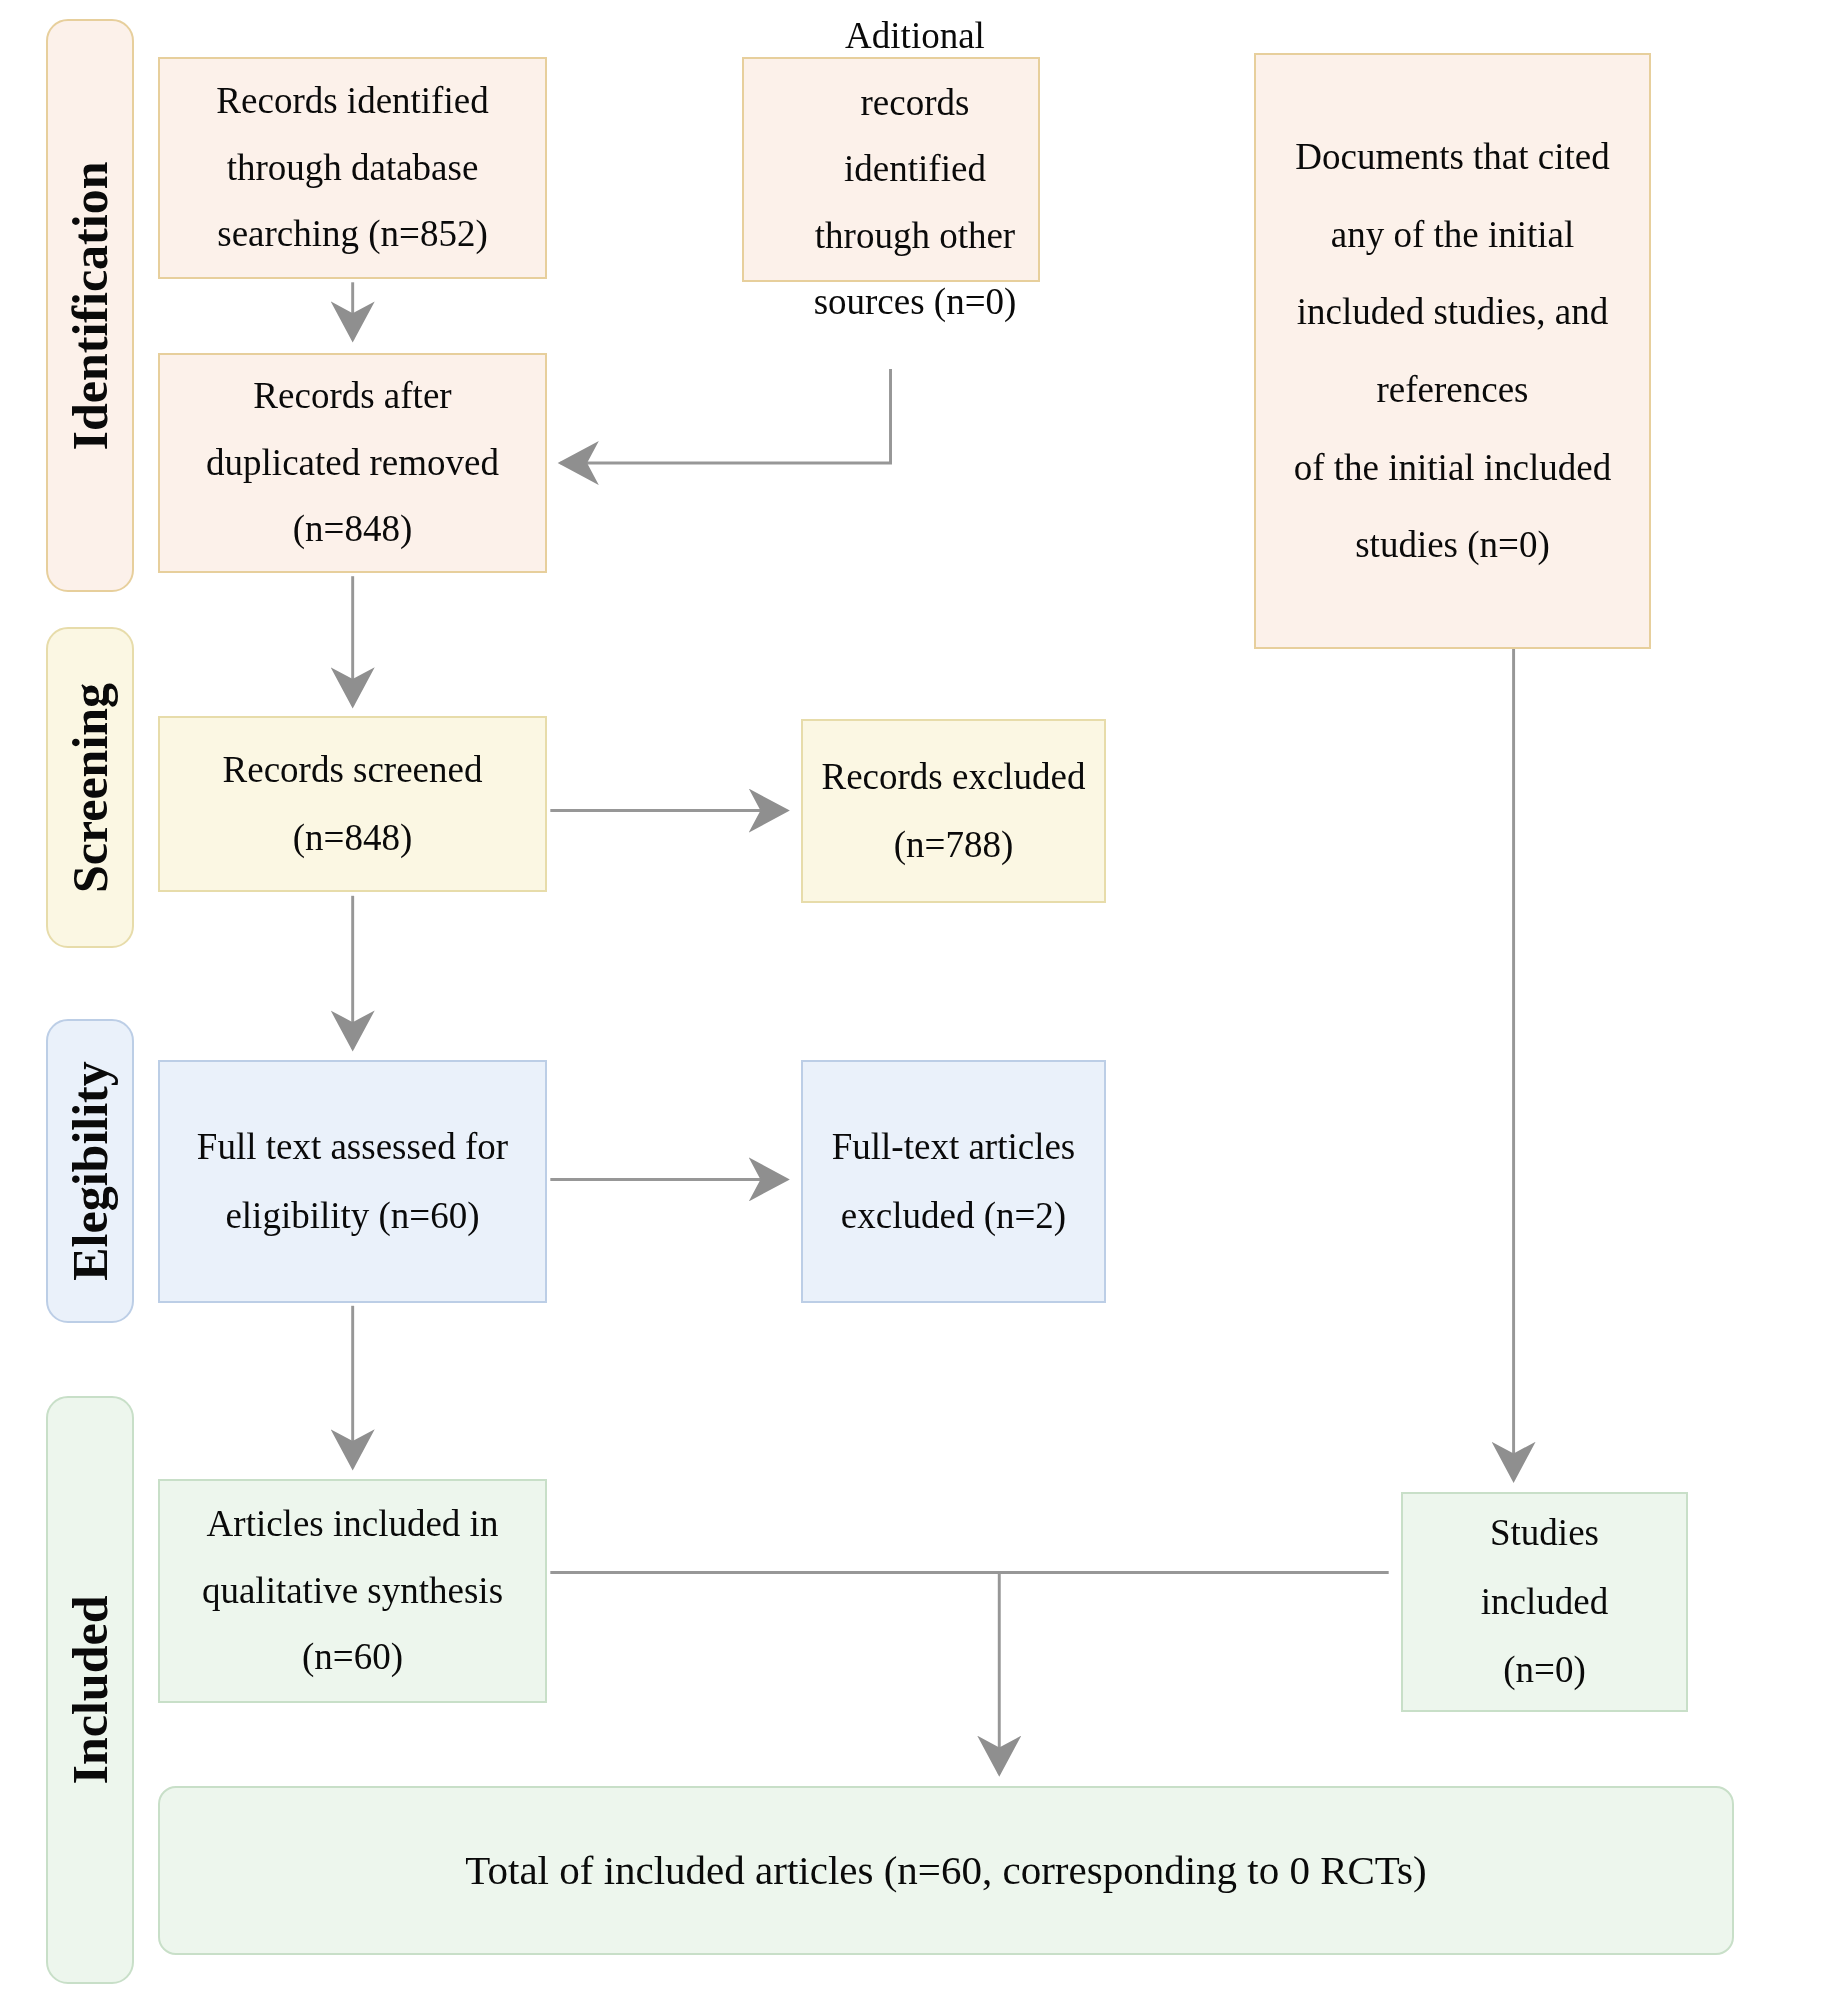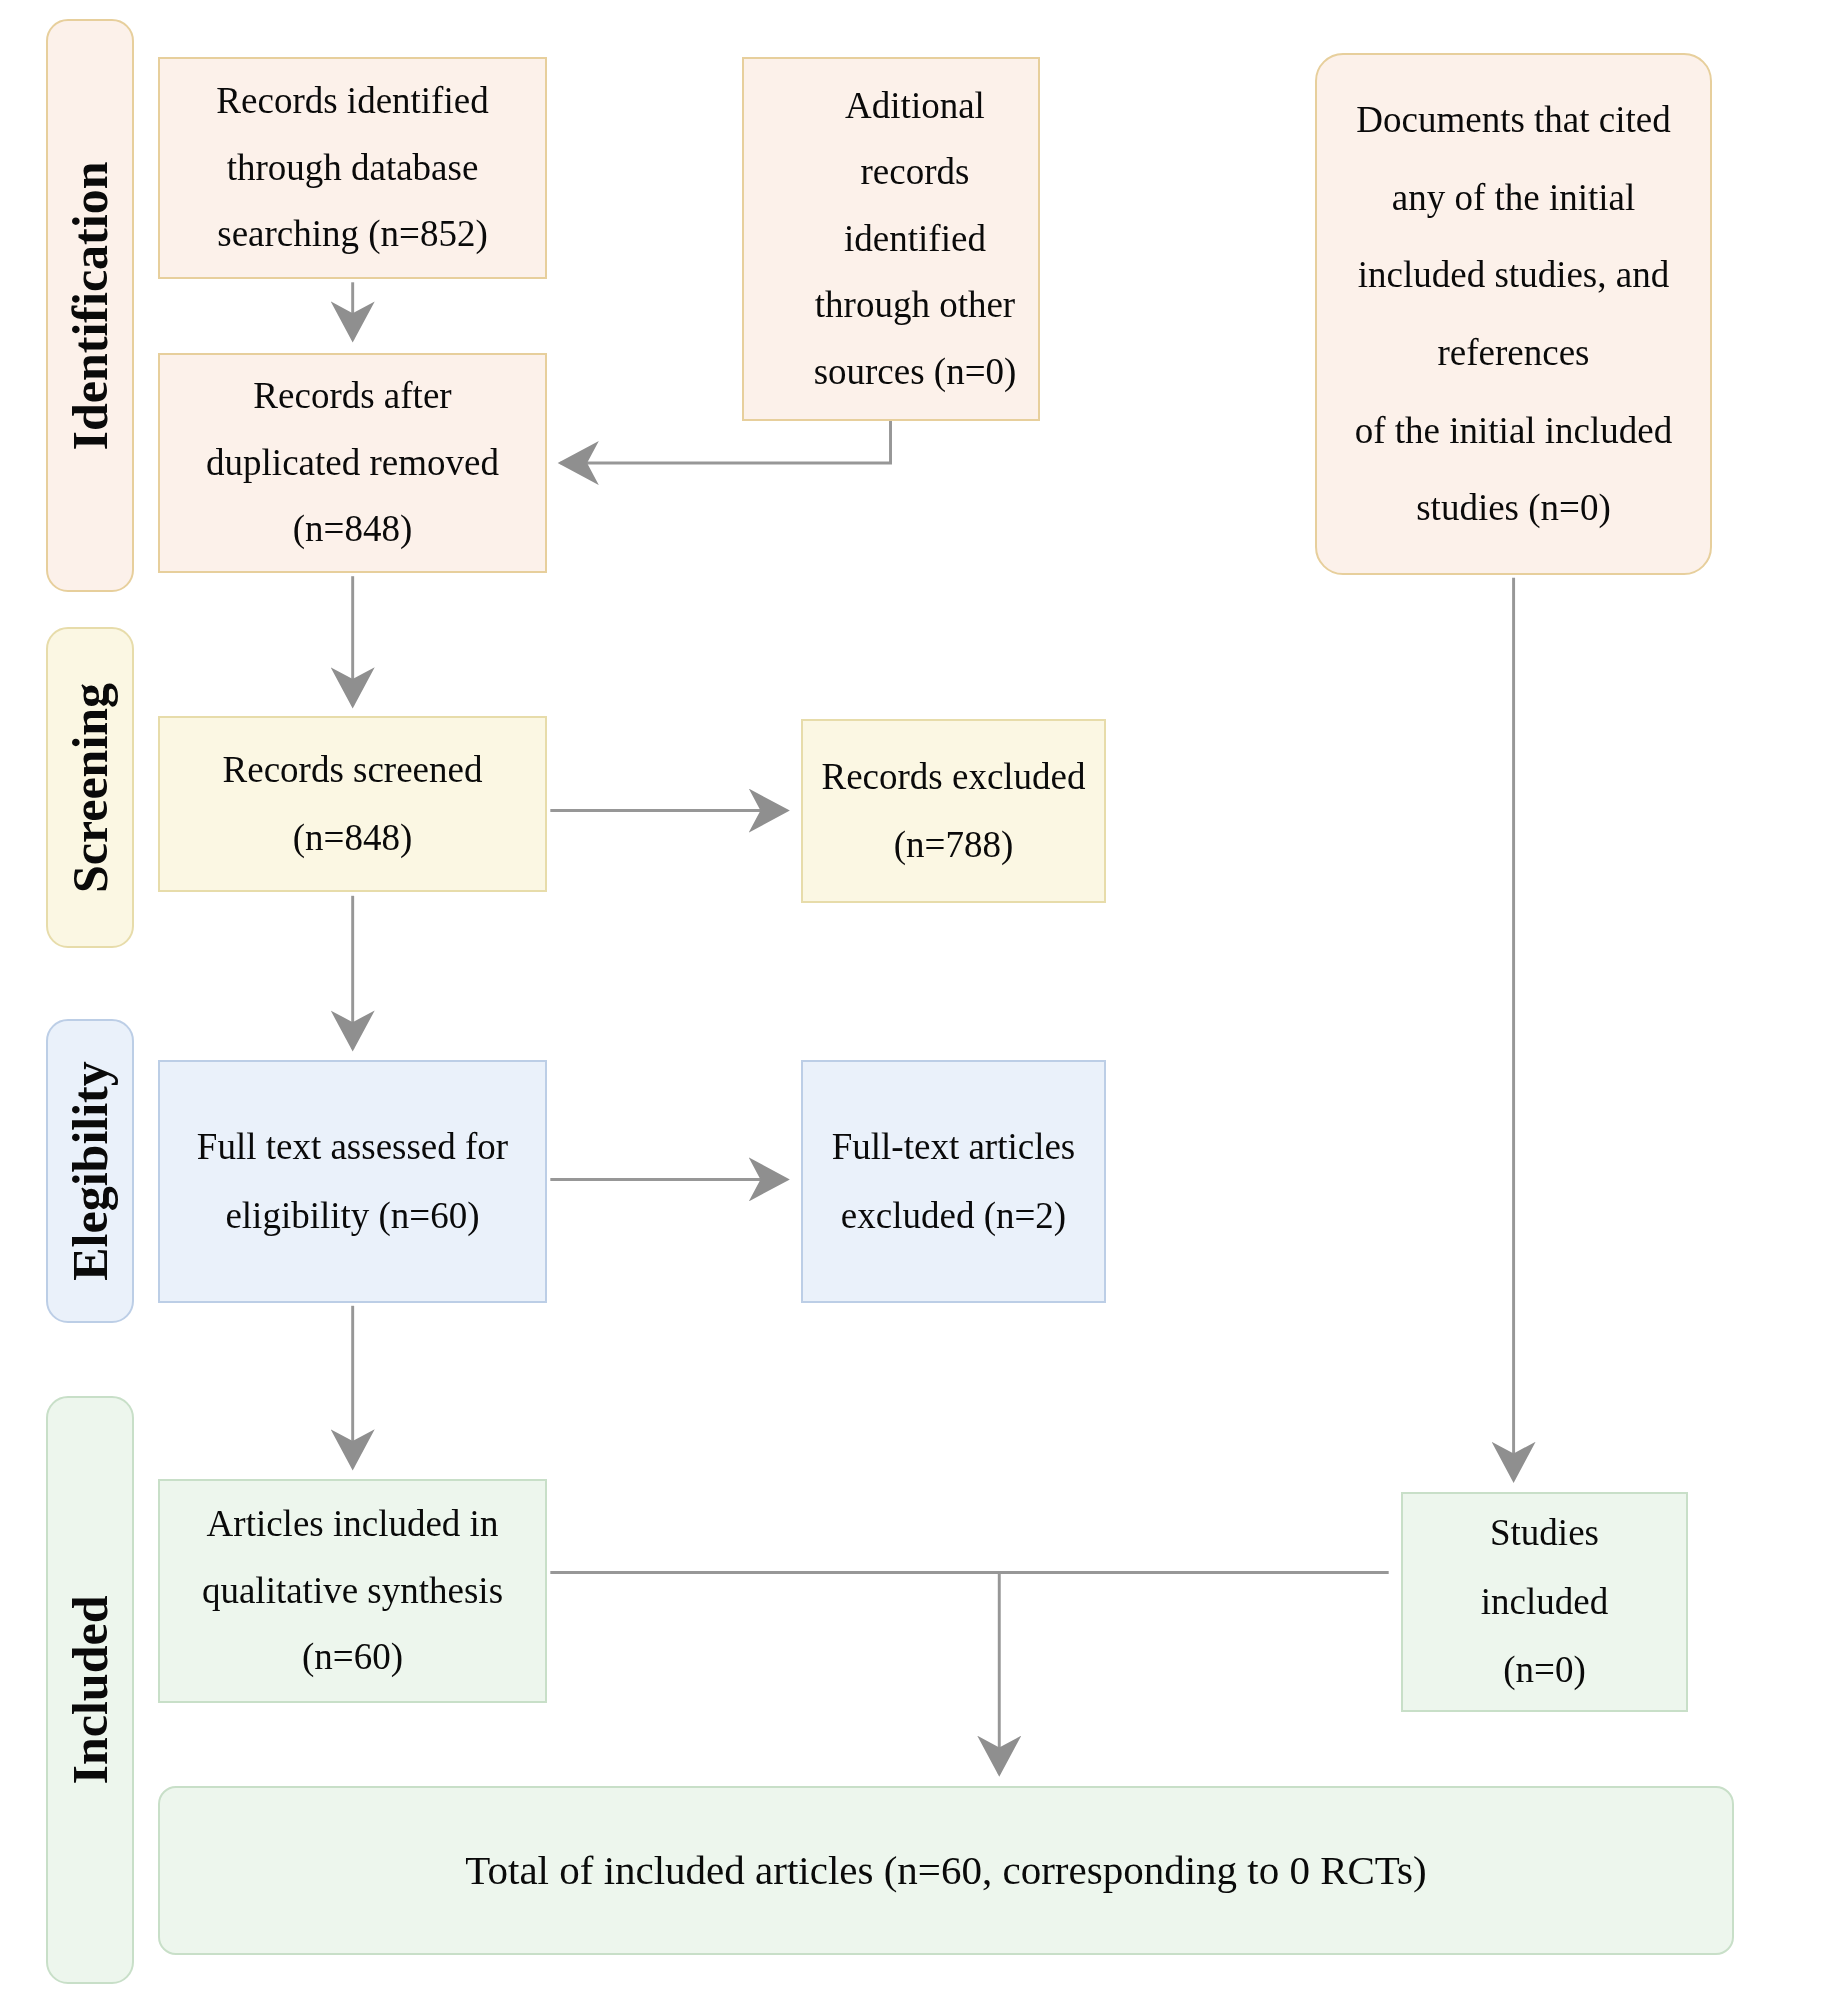--- a/index.html
+++ b/index.html
@@ -77,27 +77,27 @@
   </div>
   <div class="stage green" style="left:46px; top:1396px; width:88px; height:588px;">
     <span class="stage-label">Included</span>
   </div>
 
   <div class="box pink fs-main" style="left:158px; top:57px; width:389px; height:222px;">
     <span class="txt">Records identified
 through database
 searching (n=852)</span>
   </div>
-  <div class="box pink fs-main" style="left:742px; top:57px; width:298px; height:364px;padding-left:48px;">
+  <div class="box pink fs-main" style="left:742px; top:57px; width:298px; height:225px;padding-left:48px;">
     <span class="txt">Aditional records
 identified
 through other
 sources (n=0)</span>
   </div>
-  <div class="box pink fs-wide" style="left:1315px; top:53px; width:397px; height:522px;border-radius:28px;">
+  <div class="box pink fs-wide" style="left:1254px; top:53px; width:397px; height:596px;">
     <span class="txt">Documents that cited
 any of the initial
 included studies, and
 references
 of the initial included
 studies (n=0)</span>
   </div>
   <div class="box pink fs-main" style="left:158px; top:353px; width:389px; height:220px;">
     <span class="txt">Records after
 duplicated removed

